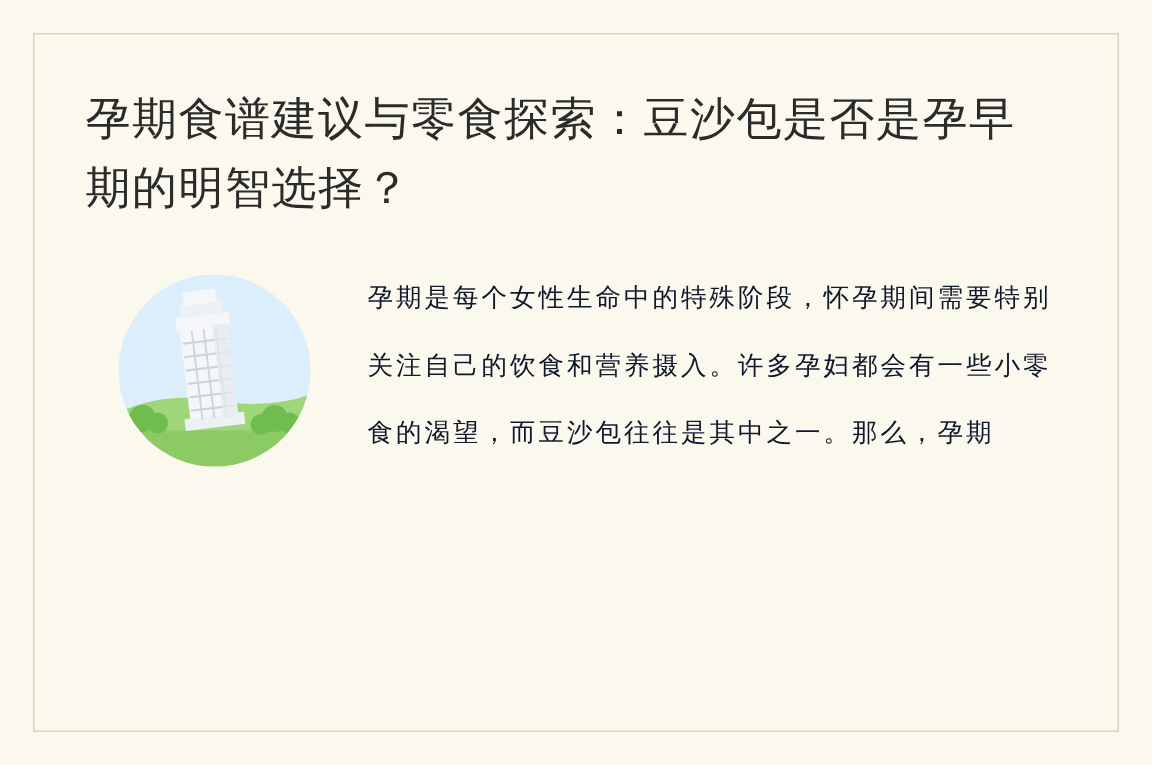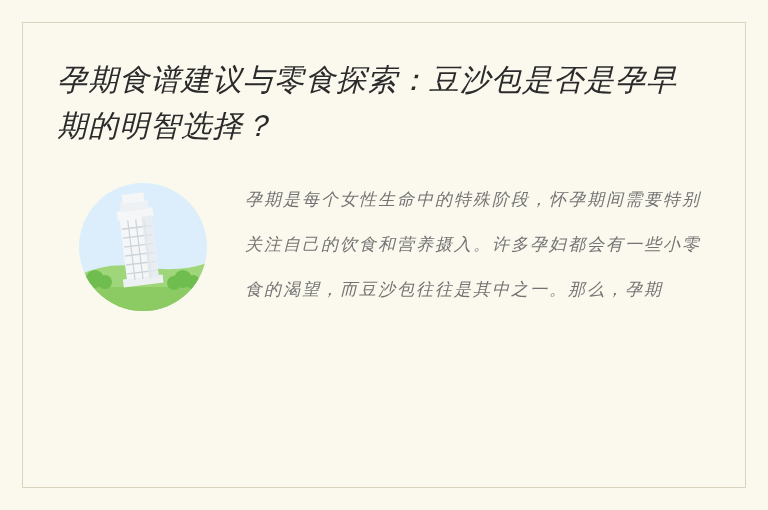--- a/index.html
+++ b/index.html
@@ -21,21 +21,20 @@
     box-sizing: border-box;
     padding: 22px 22px;
   }
   .frame {
     position: relative;
     width: 100%;
     height: 100%;
     box-sizing: border-box;
     border: 1px solid #d9d3bf;
     padding: 28px 34px 0 34px;
-    font-style: italic;
   }
   .article-title {
     font-family: "DejaVu Sans", sans-serif;
     font-size: 30px;
     line-height: 46px;
     color: #2b2b2b;
     font-weight: normal;
     letter-spacing: 1px;
     margin: 6px 0 0 0;
     max-width: 620px;
@@ -55,21 +54,21 @@
   }
   .figure svg {
     display: block;
   }
   .body-text {
     flex: 1 1 auto;
     margin-left: 38px;
     font-family: "DejaVu Sans", sans-serif;
     font-size: 17px;
     line-height: 45px;
-    color: #737373;
+    color: #0f172a;
     letter-spacing: 2px;
     text-align: justify;
     padding-right: 10px;
     max-height: 232px;
     overflow: hidden;
   }
 </style>
 </head>
 <body>
 

